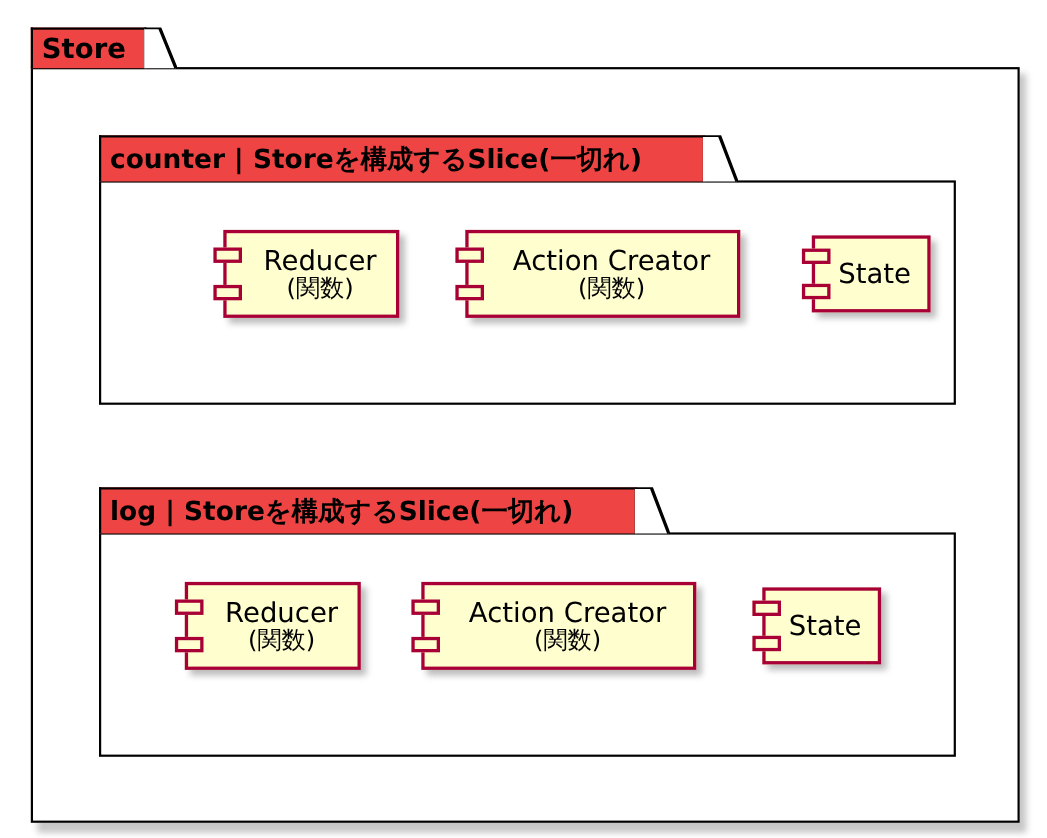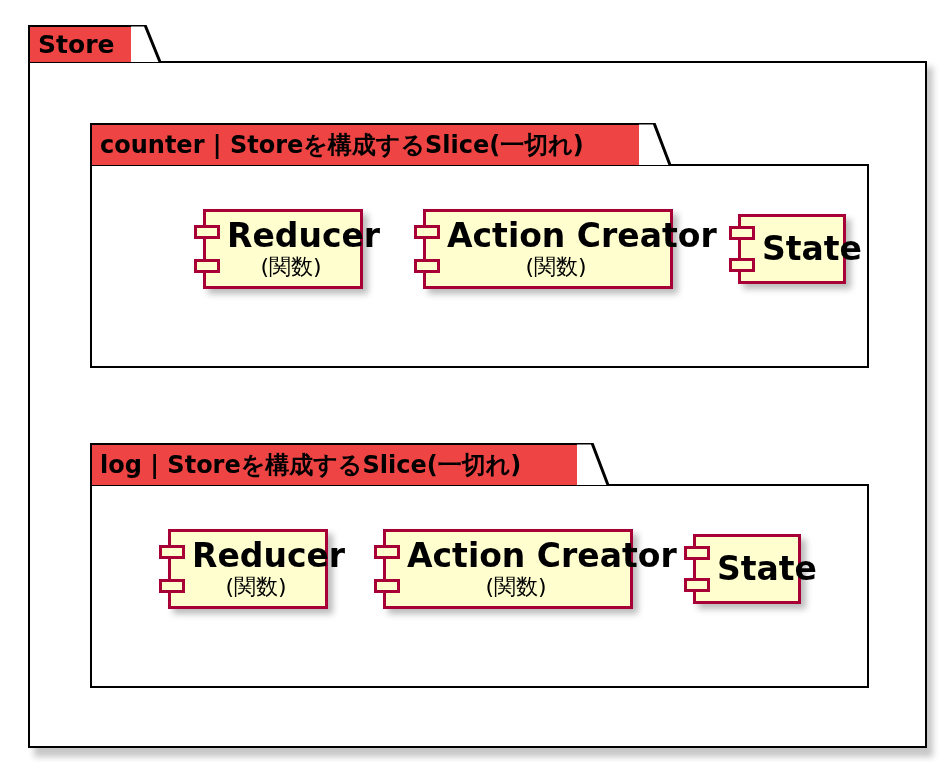--- a/index.html
+++ b/index.html
@@ -97,25 +97,24 @@
     box-sizing: border-box;
     padding-left: 24px;
     padding-right: 8px;
     display: flex;
     flex-direction: column;
     justify-content: center;
     z-index: 3;
     color: #000000;
   }
   .comp-title {
-    font-size: 33px;
+    font-size: 25px;
     line-height: 1.12;
     text-align: center;
     white-space: nowrap;
-    font-weight: bold;
   }
   .comp-sub {
     font-size: 22px;
     line-height: 1.12;
     text-align: center;
     white-space: nowrap;
   }
   .comp-title.solo { text-align: left; }
 
   

